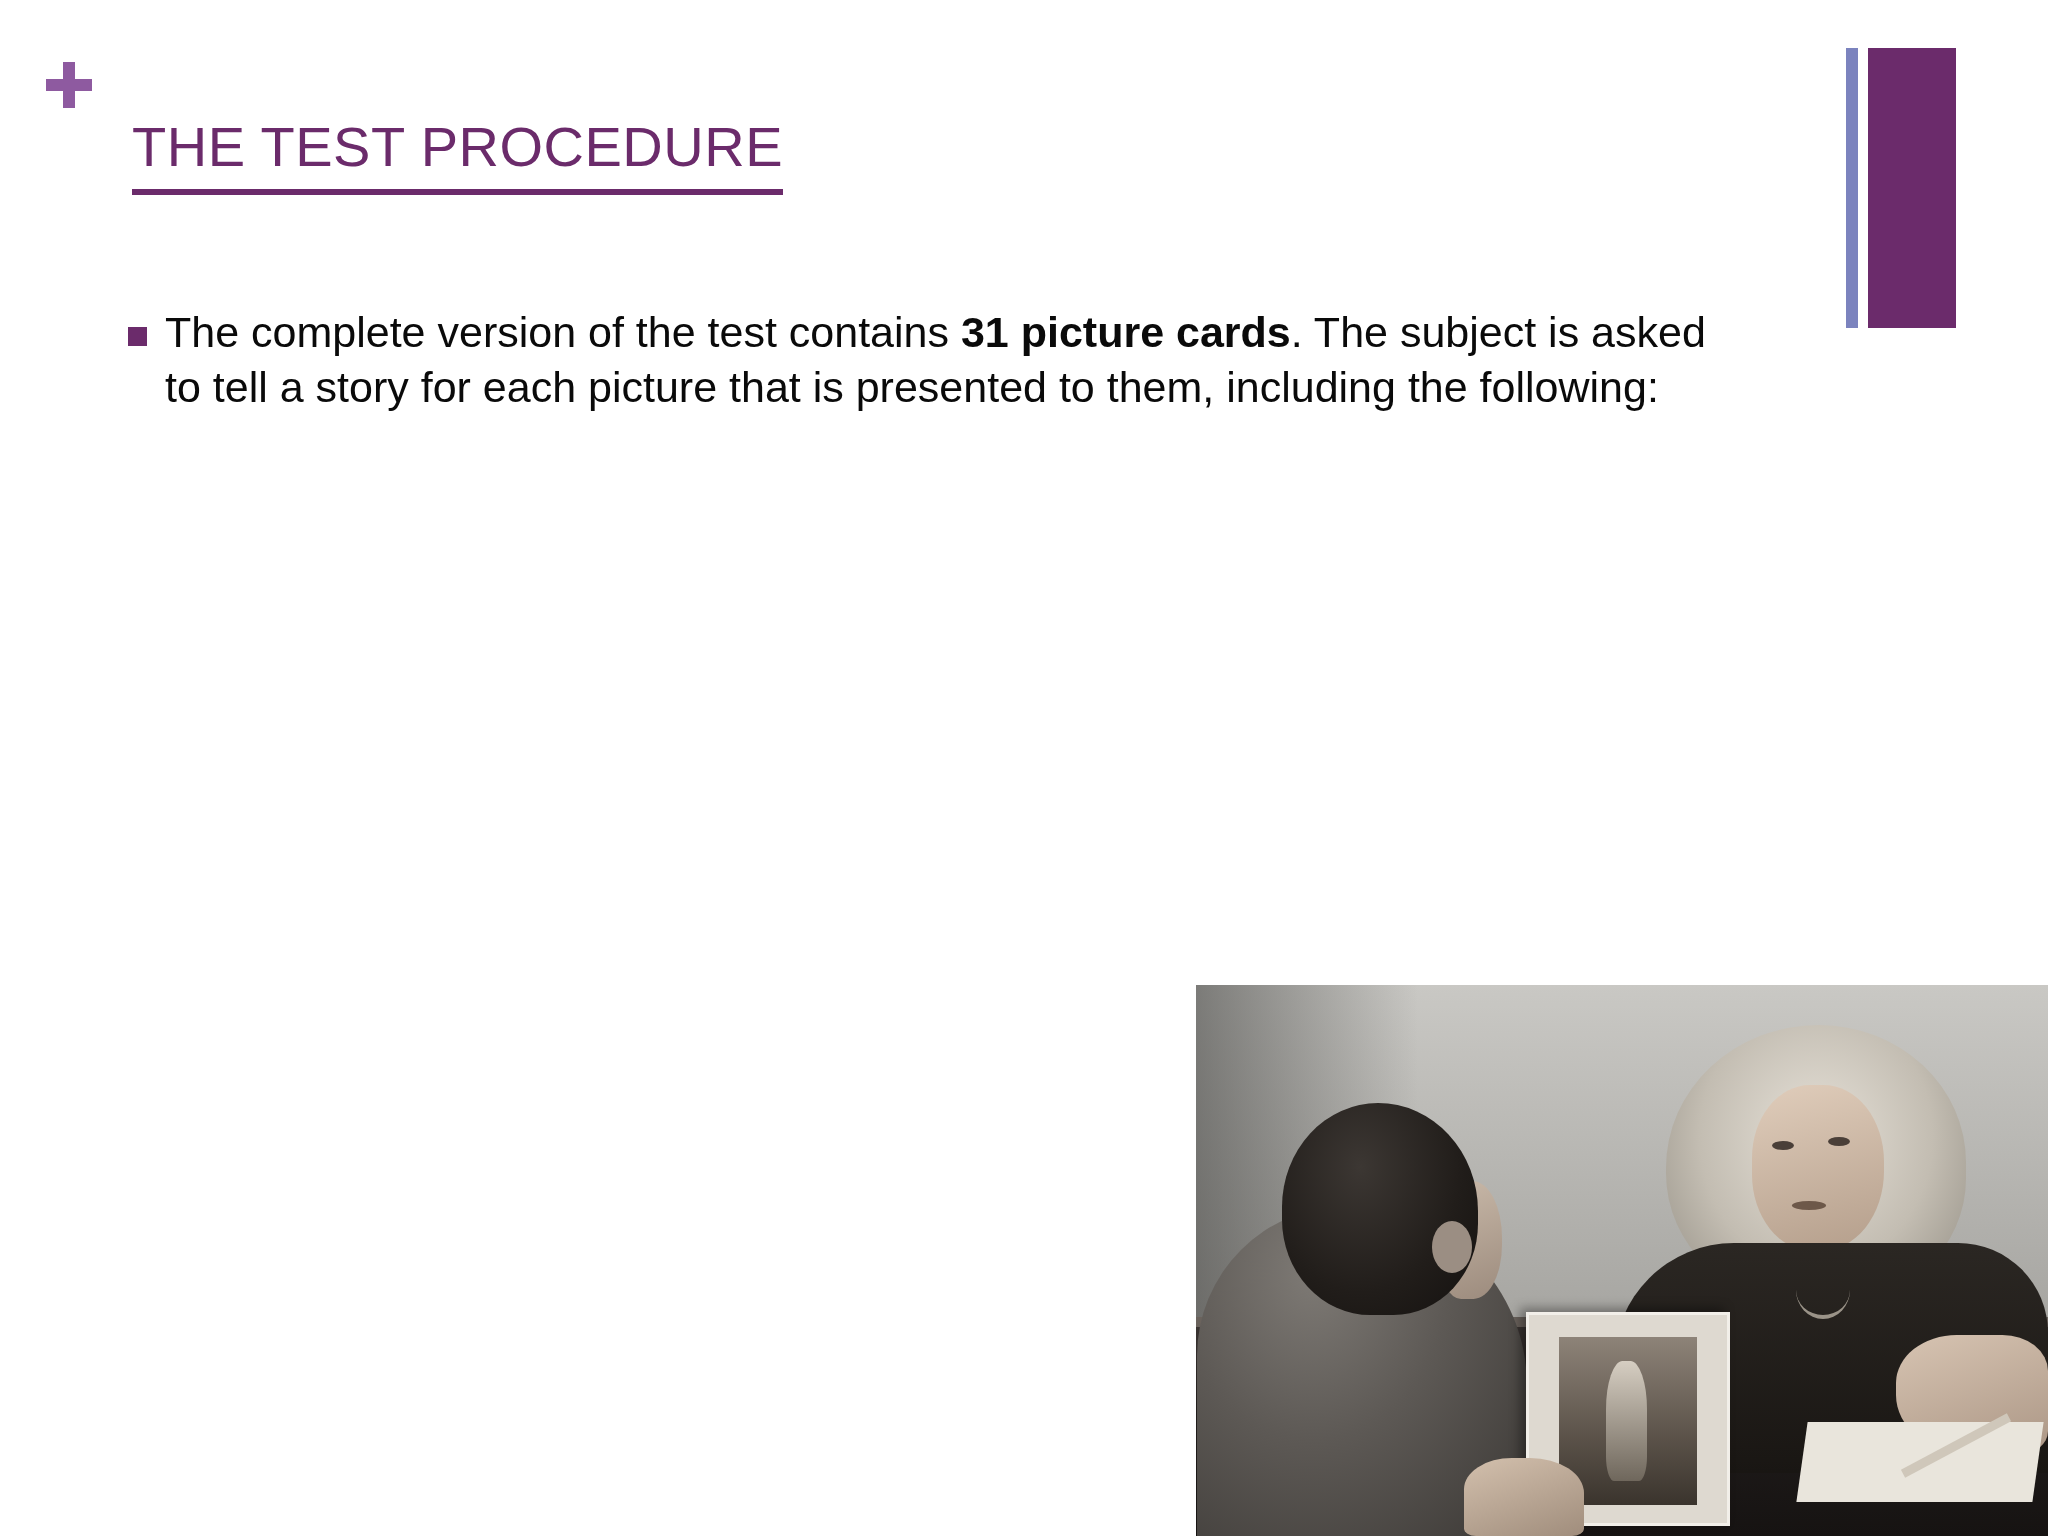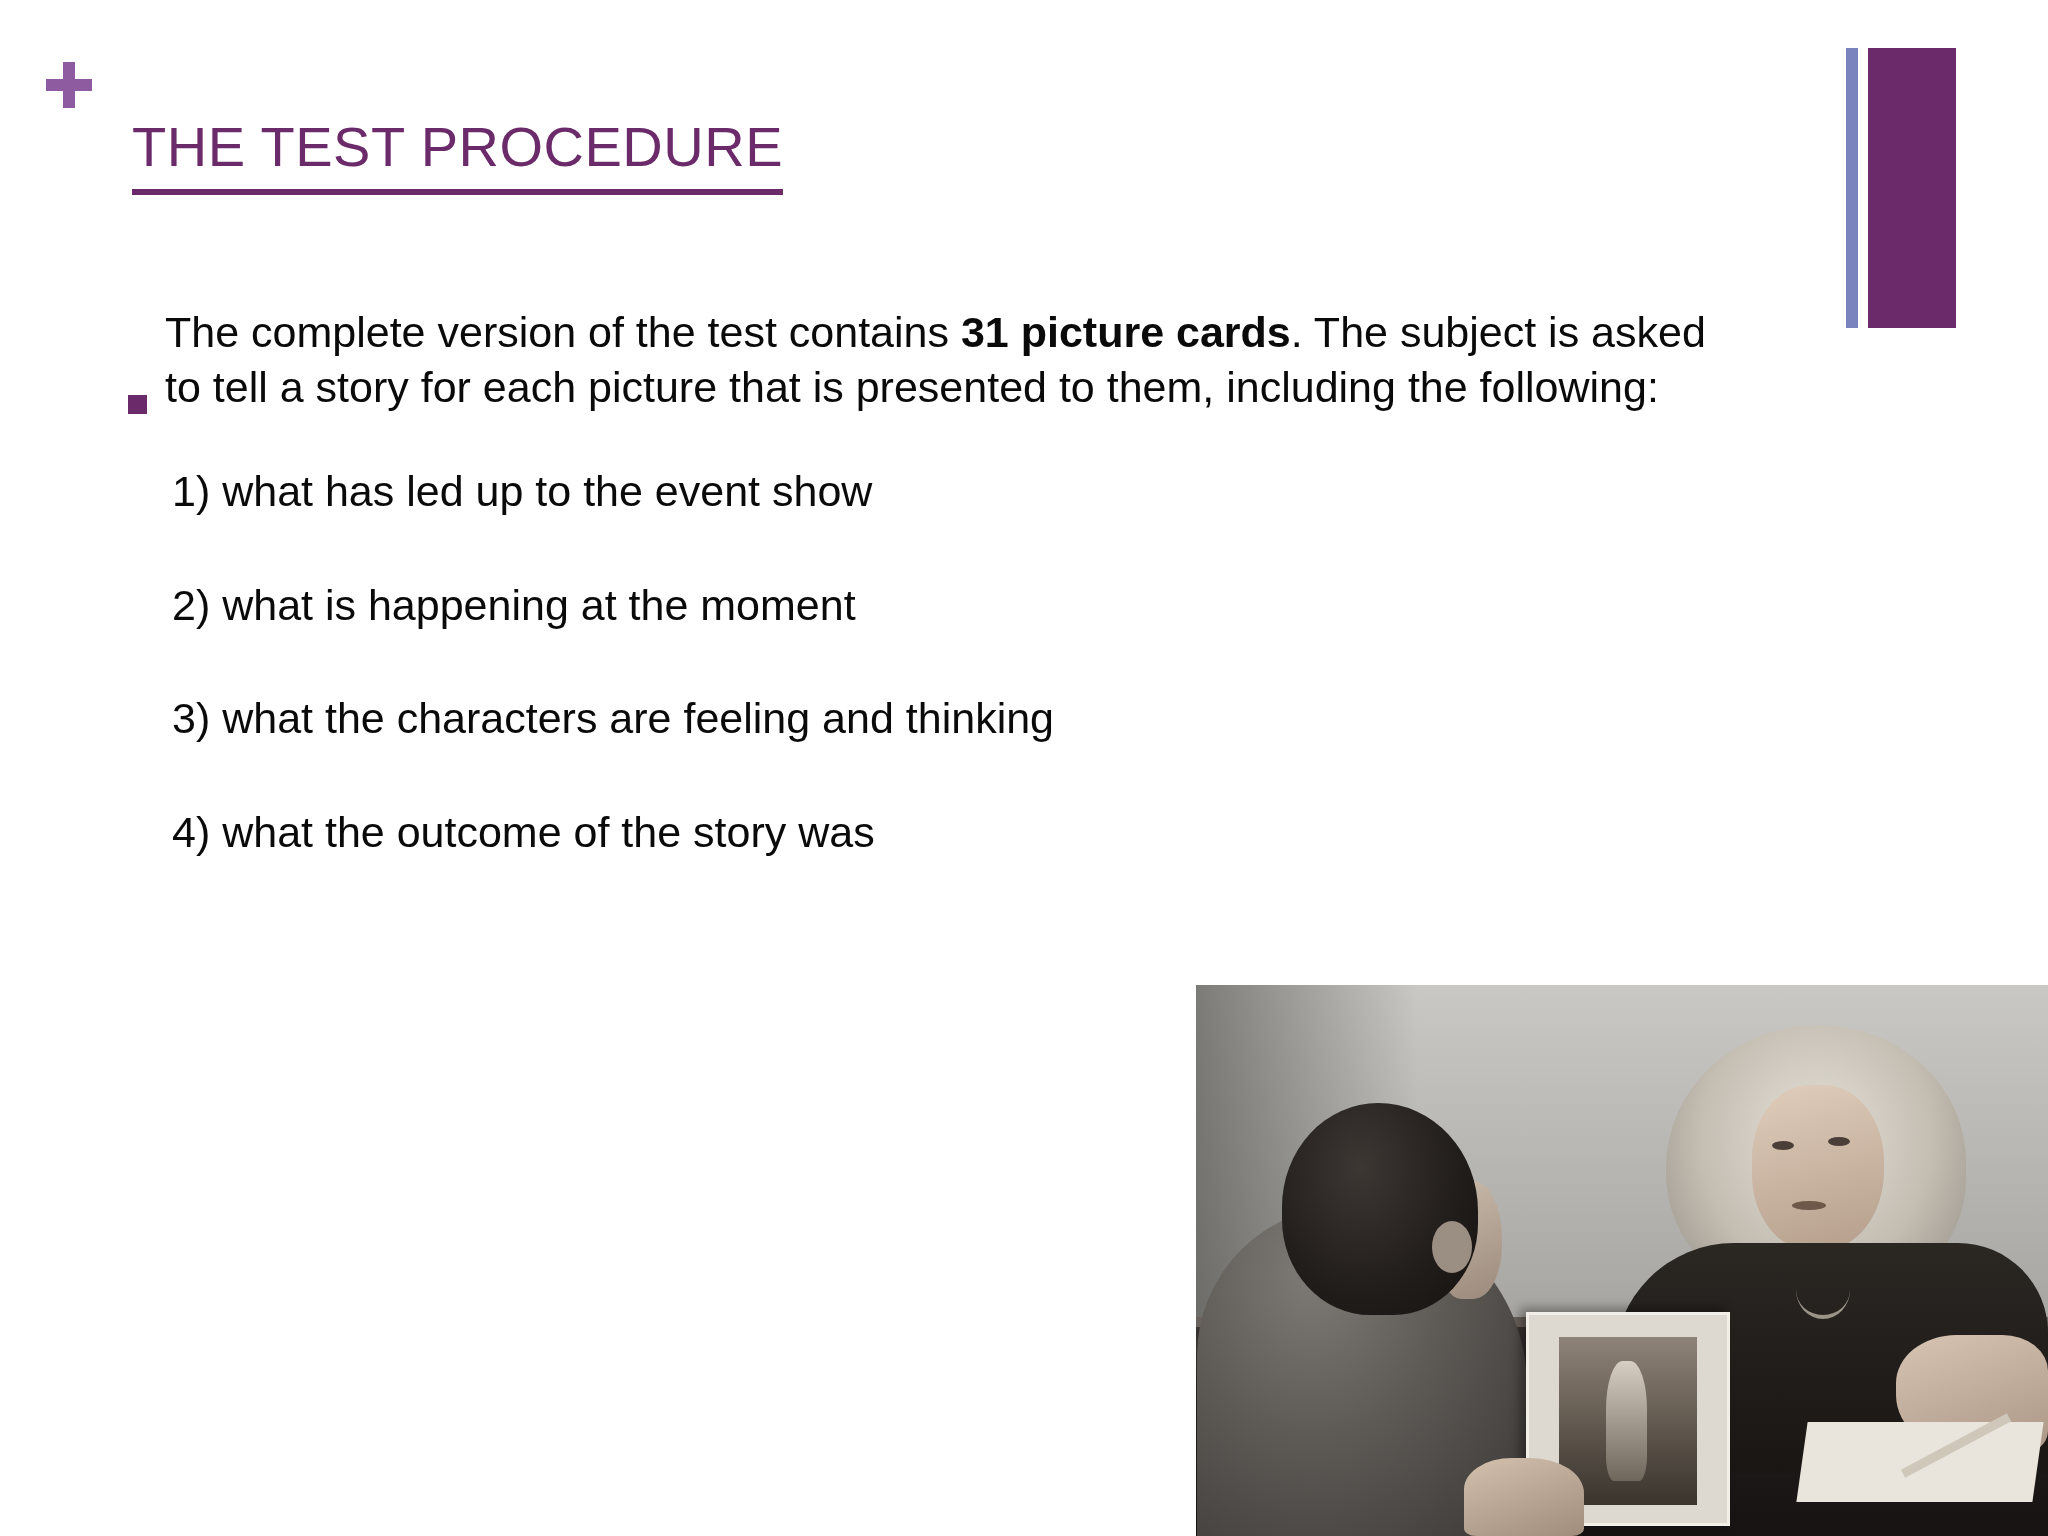--- a/index.html
+++ b/index.html
@@ -88,21 +88,21 @@
 
   
   .body-wrap {
     position: absolute;
     left: 128px;
     top: 305px;
     width: 1600px;
   }
   .bullet-row {
     display: flex;
-    align-items: flex-end;
+    align-items: flex-start;
     gap: 18px;
   }
   .bullet-marker {
     width: 19px;
     height: 19px;
     background: #6B2B6B;
     flex: 0 0 auto;
     margin-top: 22px;
   }
   .bullet-text {
@@ -347,26 +347,20 @@
 
   <div class="body-wrap">
 
     <div class="bullet-row">
       <div class="bullet-marker"></div>
       <div class="bullet-text">
         <span>The complete version of the test contains </span><b>31 picture cards</b><span>. The subject is asked to tell a story for each picture that is presented to them, including the following:</span>
       </div>
     </div>
 
-    <div class="numbered-list">
-      <div class="numbered-item">1) what has led up to the event show</div>
-      <div class="numbered-item">2) what is happening at the moment</div>
-      <div class="numbered-item">3) what the characters are feeling and thinking</div>
-      <div class="numbered-item">4) what the outcome of the story was</div>
-    </div>
 
   </div>
 
   <div class="photo">
     <div class="wall"></div>
     <div class="wall-shadow"></div>
     <div class="table-edge"></div>
     <div class="table"></div>
 
     <div class="woman-hair"></div>

